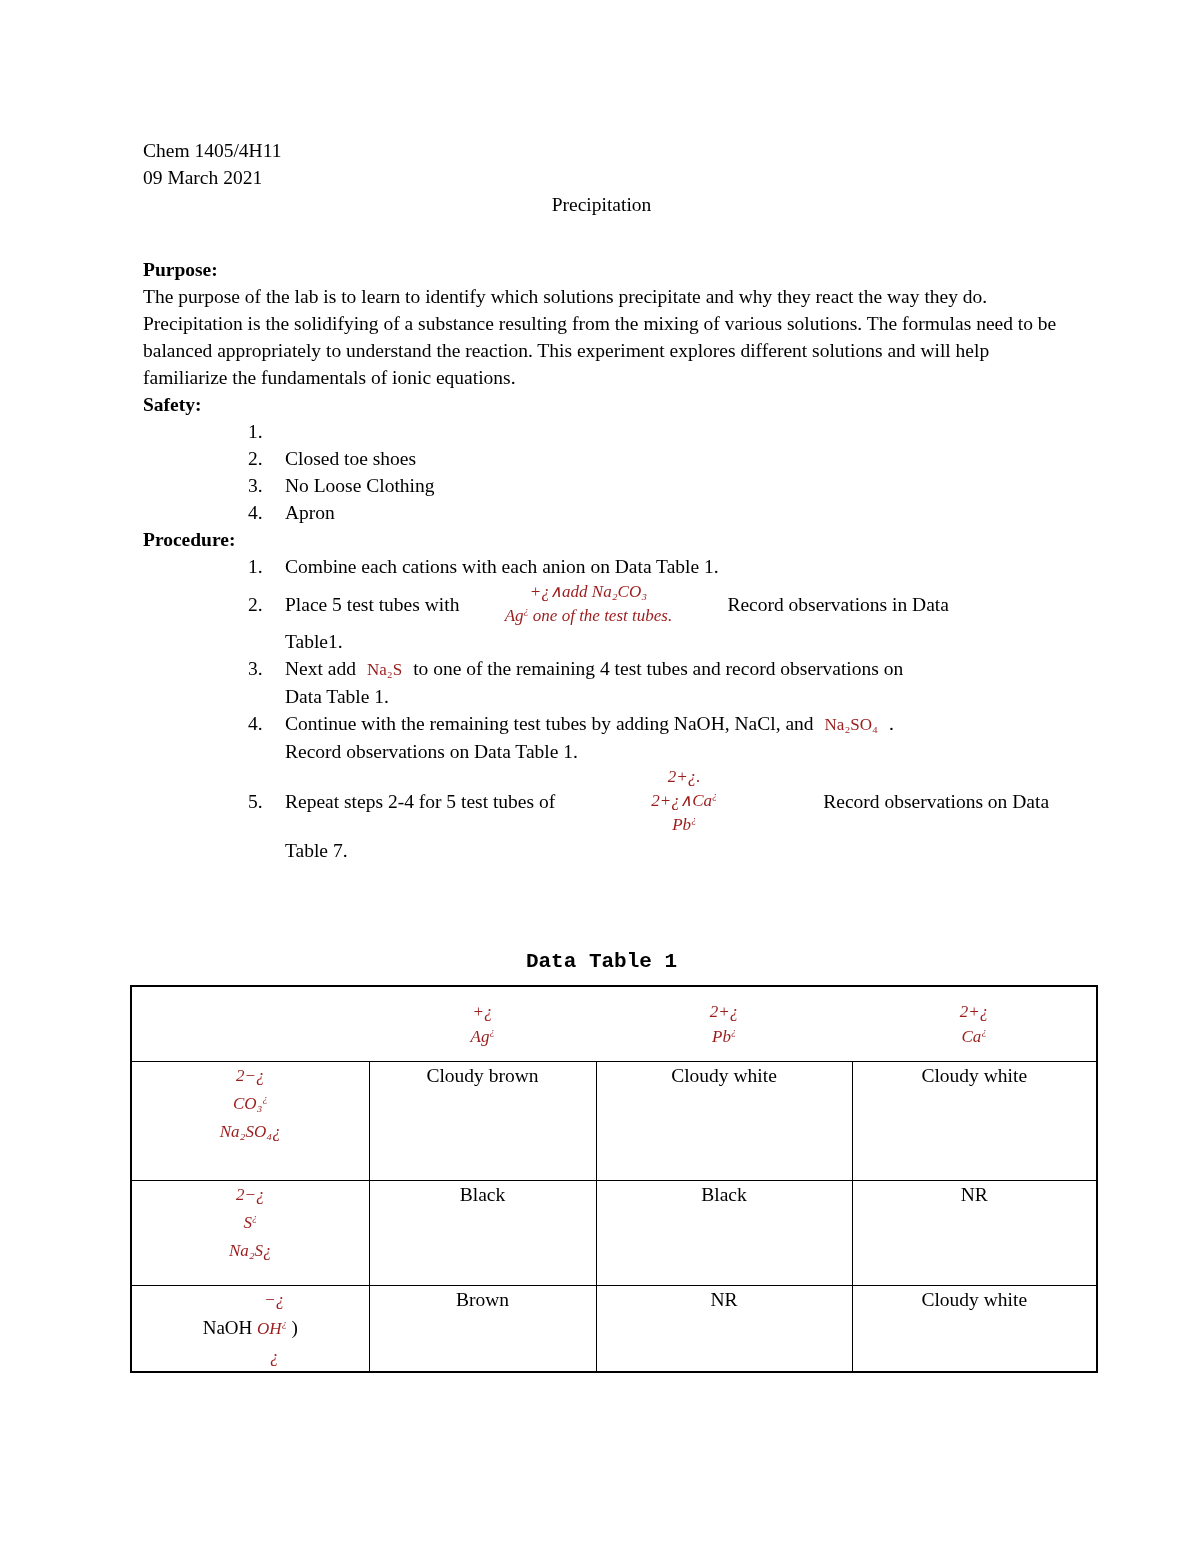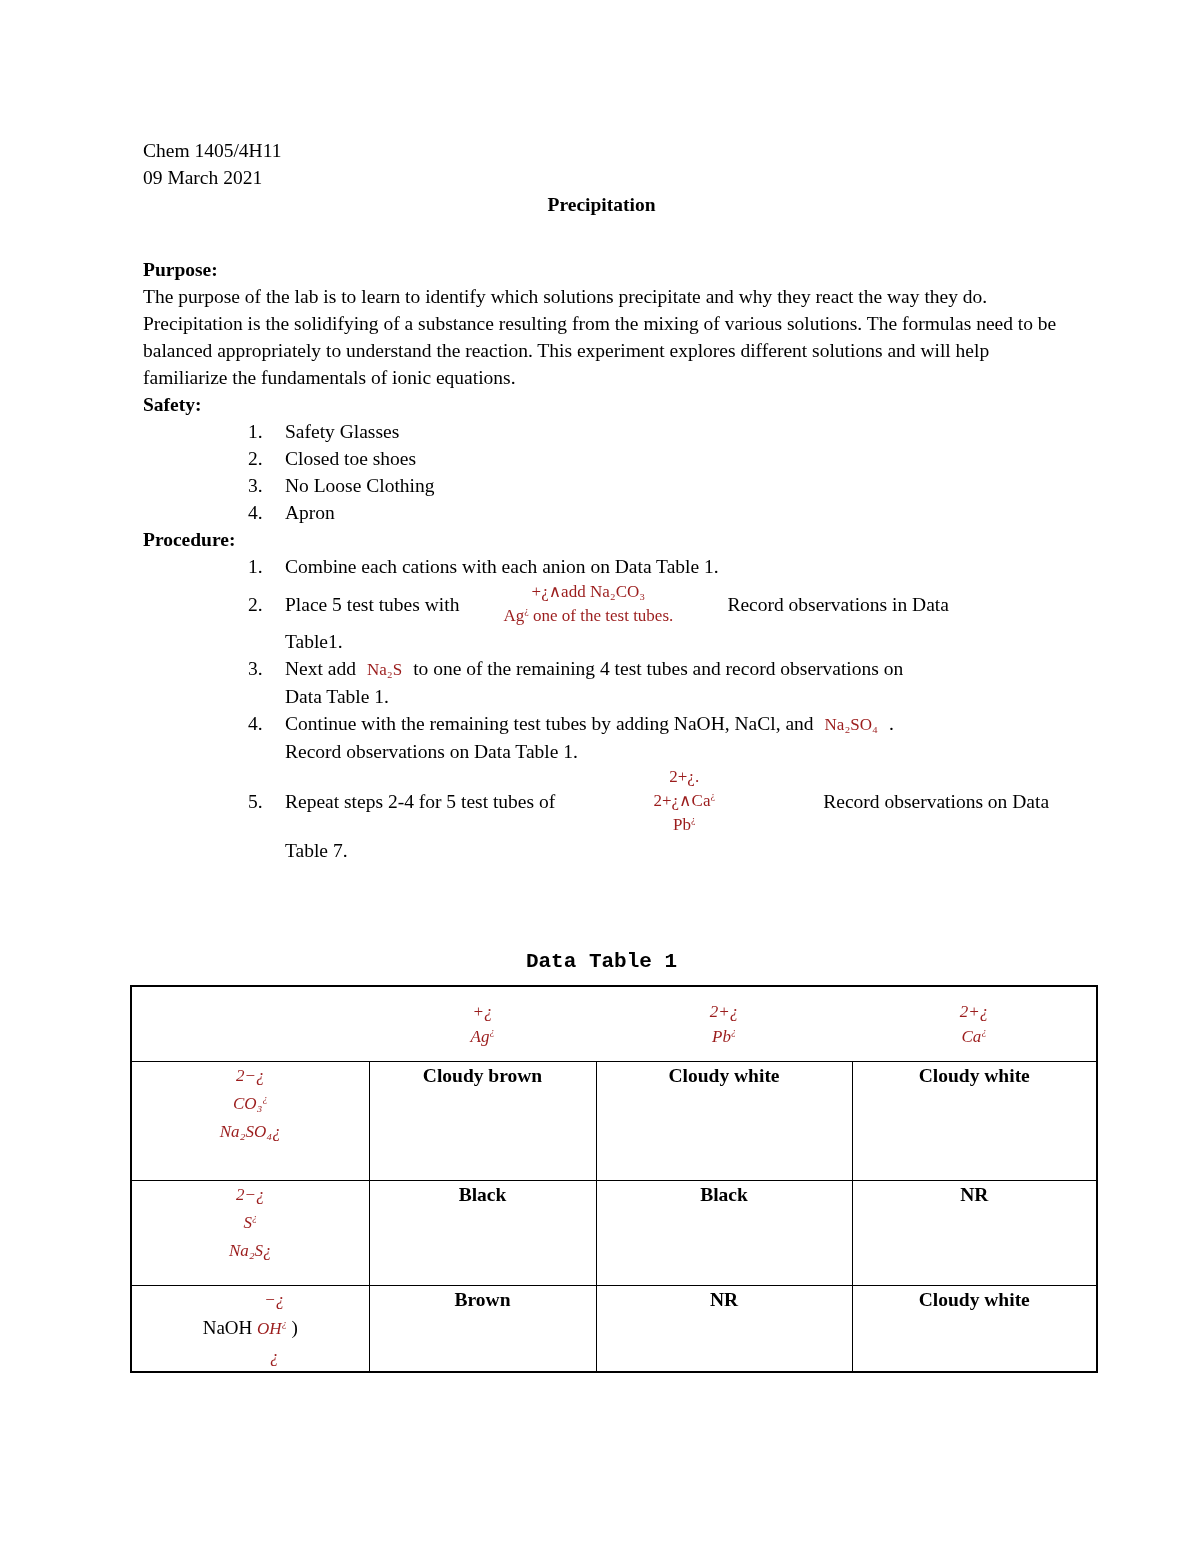--- a/index.html
+++ b/index.html
@@ -3,53 +3,53 @@
 <meta charset="utf-8">
 <style>
   html, body { margin: 0; padding: 0; background: #ffffff; }
   body {
     width: 1200px; height: 1553px; overflow: hidden;
     font-family: "Liberation Serif", serif;
     color: #000; font-size: 19.5px; line-height: 27px;
   }
   .page { padding: 137px 140px 0 143px; border-radius: 10px; }
 
-  .doc-title { text-align: center; font-weight: bold; }
+  .doc-title { text-align: center; font-weight: normal; }
   .section-heading { font-weight: bold; }
   .purpose-gap { margin-top: 38px; }
 
   .li { display: flex; }
   .li .num, .step-row .num { margin-left: 105px; width: 37px; flex: none; }
   .litext { flex: 1; }
 
   .math-inline {
     color: #9b1c1c; font-size: 17px; margin: 0 11px;
     white-space: nowrap;
   }
   .step-row { display: flex; align-items: center; }
   .step-row .pre { flex: none; }
   .step-row .post { margin-left: 24px; flex: none; }
   .mstack {
     display: flex; flex-direction: column; align-items: center;
-    color: #9b1c1c; font-size: 17px; line-height: 24px;
+    color: #9b1c1c; font-style: italic; font-size: 17px; line-height: 24px;
     margin-left: 14px; flex: none; min-width: 230px;
   }
   .cont-indent { margin-left: 142px; }
   sup { font-size: 0.6em; line-height: 0; }
 
   .table-title { text-align: center; font-weight: bold; font-size: 21px; margin-top: 84px; margin-bottom: 10px; font-family: Liberation Mono, monospace; }
   table.data { border-collapse: collapse; table-layout: fixed; width: 966px; margin-left: -13px; border: 2px solid #000; }
   table.data td { border: 1.5px solid #000; padding: 0; vertical-align: top; }
   tr.hrow td { border-left: none; border-right: none; vertical-align: middle; text-align: center; }
   tr.hrow { height: 75px; }
   tr.r0 { height: 119px; }
   tr.r1 { height: 105px; }
   tr.r2 { height: 86px; }
   td.label { text-align: center; padding-top: 14px; }
-  td.result { text-align: center; padding-top: 20px; font-weight: bold; }
+  td.result { text-align: center; padding-top: 20px; }
   .hmath { color: #9b1c1c; font-style: italic; font-size: 17px; line-height: 25px; }
   .lblline { color: #9b1c1c; font-style: italic; font-size: 17px; line-height: 28px; }
   .shift-right { position: relative; left: 24px; }
   .black { color: #000; font-style: normal; font-size: 19px; }
 </style>
 </head>
 <body>
 
 <div class="page">
 
@@ -57,21 +57,20 @@
   <div>09 March 2021</div>
   <div class="doc-title">Precipitation</div>
 
   <div class="section-heading purpose-gap">Purpose:</div>
   <div class="para">The purpose of the lab is to learn to identify which solutions precipitate and why they react the way they do. Precipitation is the solidifying of a substance resulting from the mixing of various solutions. The formulas need to be balanced appropriately to understand the reaction. This experiment explores different solutions and will help familiarize the fundamentals of ionic equations.</div>
 
   <div class="section-heading">Safety:</div>
 
   <div class="li">
     <span class="num">1.</span>
-    <span class="litext">Safety Glasses</span>
   </div>
   <div class="li">
     <span class="num">2.</span>
     <span class="litext">Closed toe shoes</span>
   </div>
   <div class="li">
     <span class="num">3.</span>
     <span class="litext">No Loose Clothing</span>
   </div>
   <div class="li">

